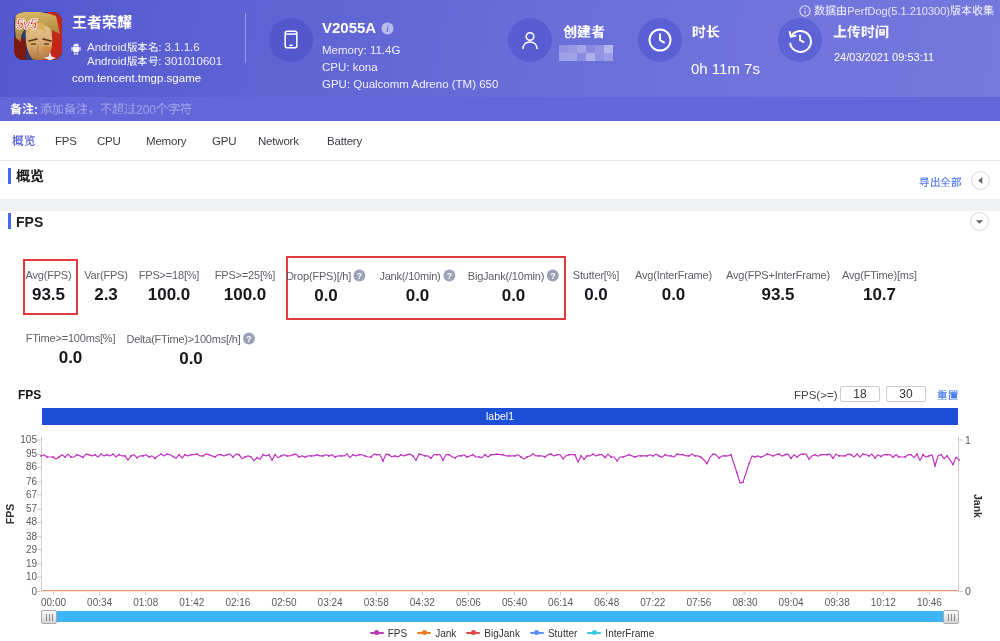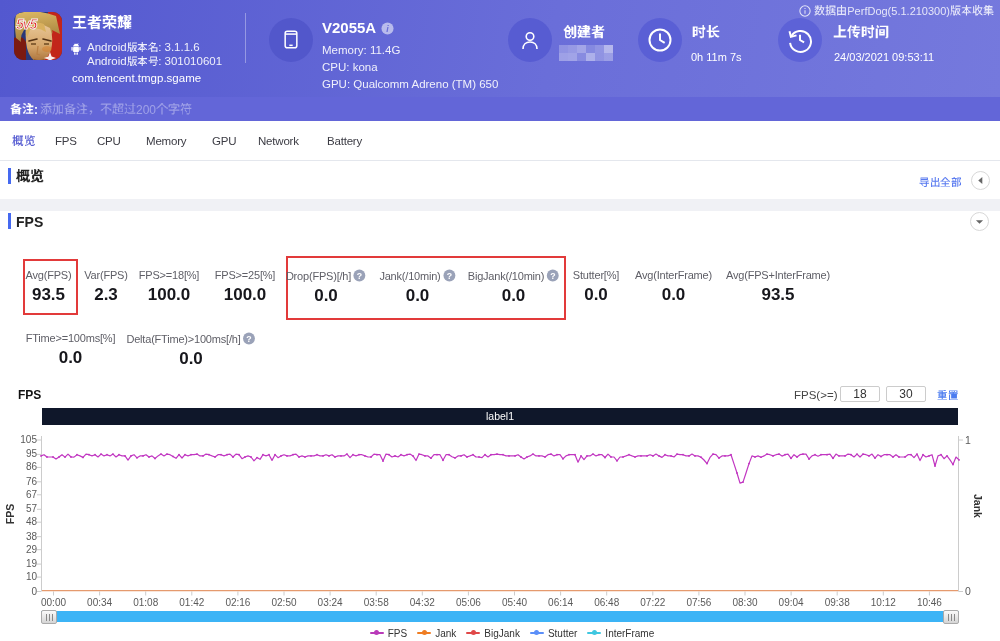--- a/index.html
+++ b/index.html
@@ -280,21 +280,21 @@
 <div class="hcirc" style="left:638px;top:18px;width:44px;height:44px;background:#5a5fd5"></div>
 <svg class="abs" viewBox="0 0 24 24" style="left:646px;top:26px;width:28px;height:28px;fill:none;stroke:#fff;stroke-width:1.7">
 <circle cx="12" cy="12" r="9"></circle>
       <path d="M12 6.5V12l4 2.5"></path>
     </svg>
 <div class="abs wt" style="left:692px;top:25px;font-size:14px;font-weight:bold"><svg class="cj" style="width:14px;height:14px;vertical-align:-0.10em">
         <use href="#z5"></use>
       </svg><svg class="cj" style="width:14px;height:14px;vertical-align:-0.10em">
         <use href="#z13"></use>
       </svg></div>
-<div class="abs wt" style="left:691px;top:51px;font-size:11px">0h 11m 7s</div>
+<div class="abs wt" style="left:691px;top:60px;font-size:15px">0h 11m 7s</div>
 
 <div class="hcirc" style="left:778px;top:18px;width:44px;height:44px;background:#5d62d7"></div>
 <svg class="abs" viewBox="0 0 24 24" style="left:786px;top:26px;width:28px;height:28px;fill:none;stroke:#fff;stroke-width:1.7">
 <path d="M4.5 9a9 9 0 11-1 5.5"></path>
       <path d="M3 4.5L4.2 9.3 9 8"></path>
       <path d="M12 7.5V12l3.5 2"></path>
     </svg>
 <div class="abs wt" style="left:833px;top:25px;font-size:14px;font-weight:bold"><svg class="cj" style="width:14px;height:14px;vertical-align:-0.10em">
         <use href="#z0"></use>
       </svg><svg class="cj" style="width:14px;height:14px;vertical-align:-0.10em">
@@ -445,20 +445,24 @@
         <div class="sval">0.0</div>
       </div>
       <div class="stat" style="left:673.5px">
         <div class="slab">Avg(InterFrame)</div>
         <div class="sval">0.0</div>
       </div>
       <div class="stat" style="left:778.0px">
         <div class="slab">Avg(FPS+InterFrame)</div>
         <div class="sval">93.5</div>
       </div>
+      <div class="stat" style="left:879.5px">
+        <div class="slab">Avg(FTime)[ms]</div>
+        <div class="sval">10.7</div>
+      </div>
     </div>
 <div class="abs" style="left:0;top:332px;width:1000px;height:50px">
       <div class="stat" style="left:70.5px">
         <div class="slab">FTime&gt;=100ms[%]</div>
         <div class="sval">0.0</div>
       </div>
       <div class="stat" style="left:191.0px">
         <div class="slab">Delta(FTime)&gt;100ms[/h]<svg class="qi" viewBox="0 0 14 14">
             <circle cx="7" cy="7" r="6.4"></circle>
             <text x="7" y="10.4">?</text>
@@ -470,21 +474,21 @@
 <div class="abs" style="left:18px;top:388px;font-size:12px;font-weight:bold;color:#111">FPS</div>
 <div class="abs" style="left:794px;top:389px;font-size:11.5px;color:#454545">FPS(&gt;=)</div>
 <div class="abs" style="left:840px;top:386px;width:40px;height:16px;border:1px solid #ccc;border-radius:2px;font-size:12px;color:#333;text-align:center;line-height:14px">18</div>
 <div class="abs" style="left:886px;top:386px;width:40px;height:16px;border:1px solid #ccc;border-radius:2px;font-size:12px;color:#333;text-align:center;line-height:14px">30</div>
 <div class="abs" style="left:937px;top:388px;font-size:12px;color:#4a7bf0;text-decoration:underline"><svg class="cj" style="width:10.5px;height:10.5px;vertical-align:-0.10em">
         <use href="#z40"></use>
       </svg><svg class="cj" style="width:10.5px;height:10.5px;vertical-align:-0.10em">
         <use href="#z35"></use>
       </svg></div>
 
-<div class="abs" style="left:42px;top:408px;width:916px;height:17px;background:#0f172a;color:#fff;font-size:10.5px;text-align:center;line-height:17px">label1</div>
+<div class="abs" style="left:42px;top:408px;width:916px;height:17px;background:#1d4ed8;color:#fff;font-size:10.5px;text-align:center;line-height:17px">label1</div>
 
 <div class="ylab" style="top:585.5px">0</div>
     <div class="ylab" style="top:571.1px">10</div>
     <div class="ylab" style="top:558.1px">19</div>
     <div class="ylab" style="top:543.7px">29</div>
     <div class="ylab" style="top:530.7px">38</div>
     <div class="ylab" style="top:516.2px">48</div>
     <div class="ylab" style="top:503.3px">57</div>
     <div class="ylab" style="top:488.8px">67</div>
     <div class="ylab" style="top:475.8px">76</div>

